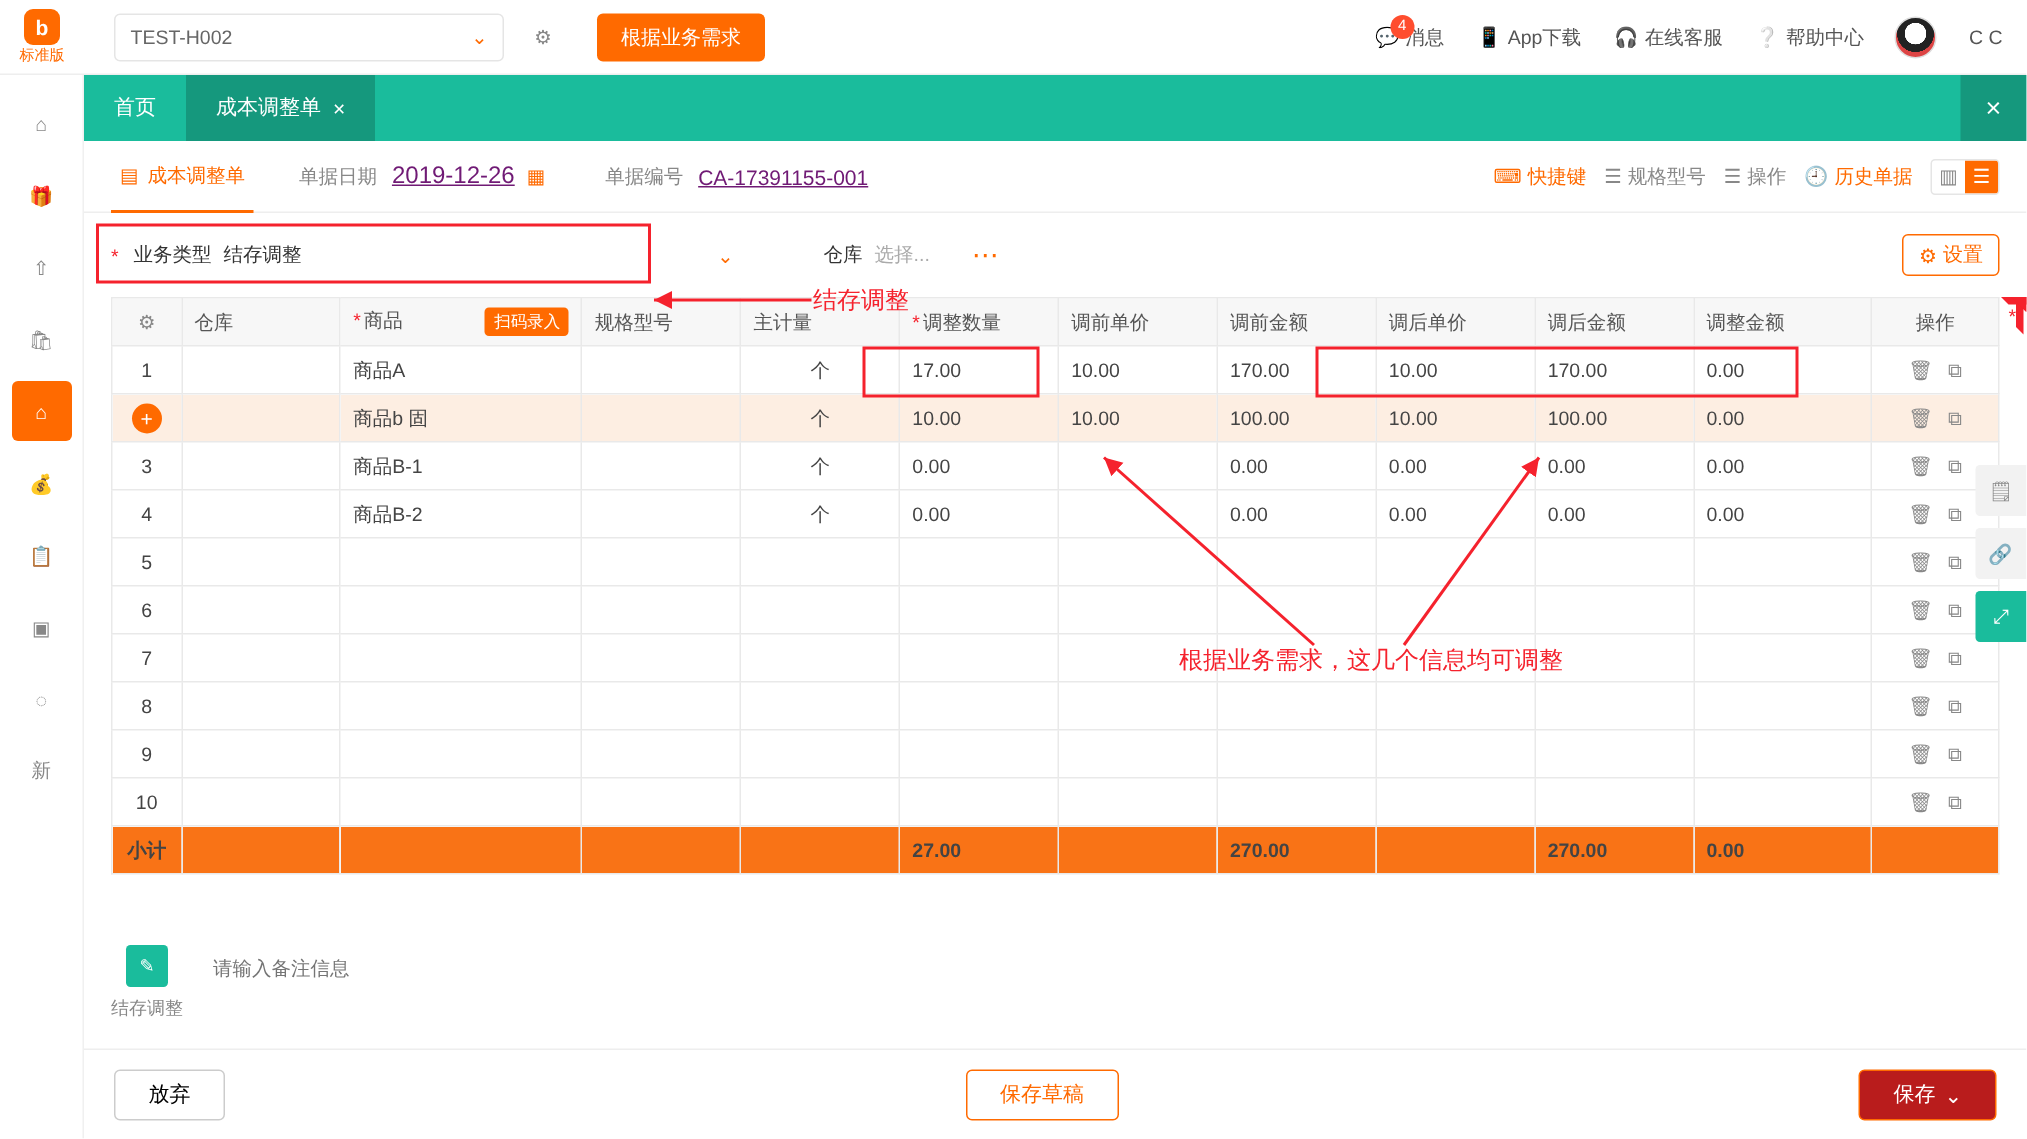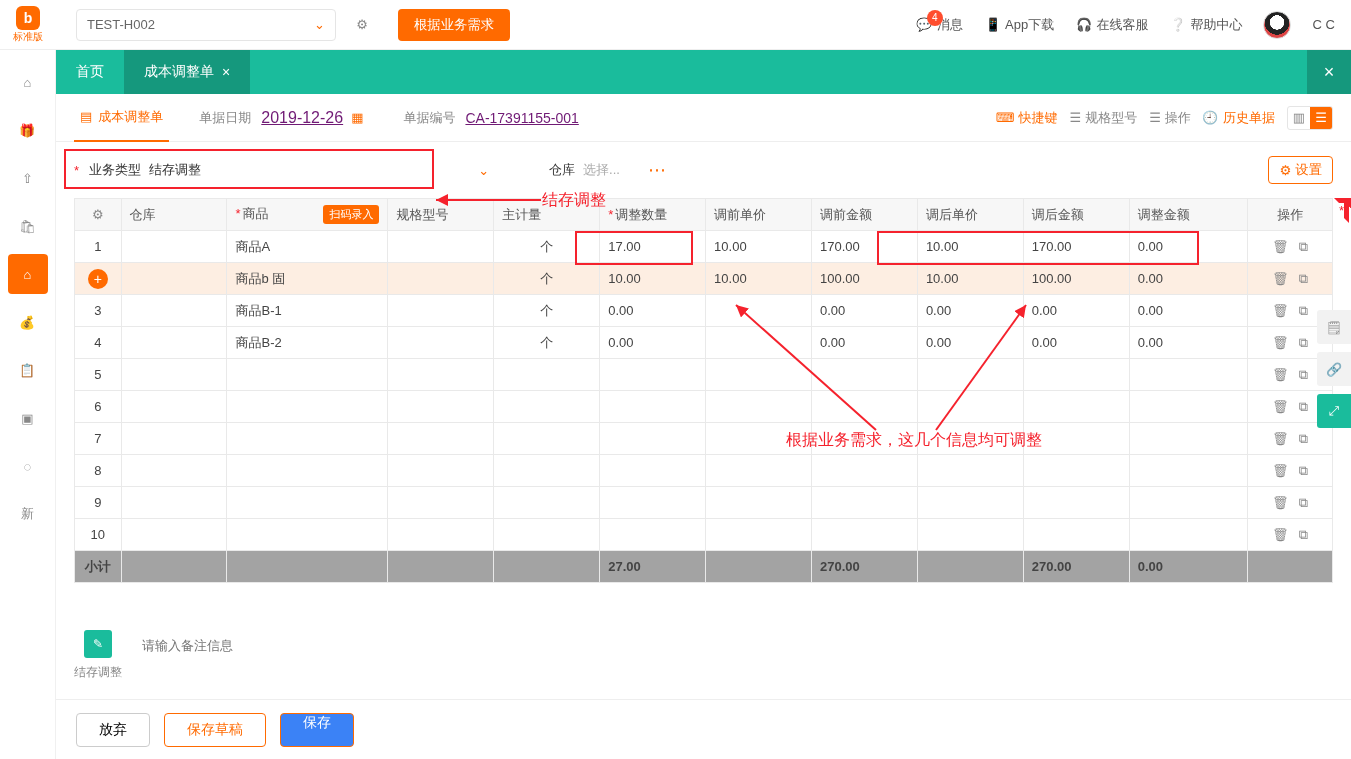--- a/index.html
+++ b/index.html
@@ -69,33 +69,33 @@
 col.idx{width:44px;} col.wh{width:100px;} col.prod{width:152px;} col.spec{width:100px;} col.unit{width:100px;}
 col.qty{width:100px;} col.pu{width:100px;} col.pa{width:100px;} col.au{width:100px;} col.aa{width:100px;} col.adj{width:112px;} col.ops{width:80px;}
 td.idx,th.idx-h{text-align:center;}
 tr.hl td { background:#fdeee2; }
 .scan-tag { background:#ff6a00; color:#fff; font-size:11px; padding:2px 6px; border-radius:3px; float:right; }
 .gear-th { text-align:center; color:#888; }
 .add-btn { width:20px; height:20px; border-radius:50%; background:#ff6a00; color:#fff; display:inline-flex; align-items:center; justify-content:center; font-size:14px; }
 .op-icons { display:flex; gap:10px; justify-content:center; color:#888; }
 .red-outline { position:absolute; border:2px solid #f5222d; pointer-events:none; z-index:30; }
 .red-corner::before { content:''; position:absolute; top:0; right:0; border:5px solid transparent; border-top-color:#f5222d; border-right-color:#f5222d; }
-tr.subtotal td { background:#a3a3a3; font-weight:600; }
+tr.subtotal td { background:#f97316; font-weight:600; }
 
 
 .remarks { margin:18px; border:0; display:flex; gap:20px; align-items:flex-start; }
 .remarks-icon { display:flex; flex-direction:column; align-items:center; color:#888; font-size:12px; gap:6px; }
 .note-ico { width:28px; height:28px; background:#1abc9c; border-radius:3px; display:flex; align-items:center; justify-content:center; color:#fff; }
 .remarks-input { flex:1; border:none; color:#aaa; padding:8px 0; font-size:13px; outline:none; }
 
 
-.footer { height:60px; border-top:1px solid #eee; display:flex; align-items:center; justify-content:flex-start; padding:0 20px; gap:14px; }
+.footer { height:60px; border-top:1px solid #eee; display:flex; align-items:center; justify-content:space-between; padding:0 20px; gap:14px; }
 .btn { height:34px; padding:0 22px; border-radius:4px; border:1px solid #ccc; background:#fff; font-size:14px; display:flex; align-items:center; gap:6px; }
 .btn.outline-orange { border-color:#ff6a00; color:#ff6a00; }
-.btn.orange { background:#3b82f6; color:#fff; border-color:#ff6a00;flex-direction:column; }
+.btn.orange { background:#b91c1c; color:#fff; border-color:#ff6a00; }
 
 
 .right-rail { position:absolute; right:0; top:260px; display:flex; flex-direction:column; gap:8px; }
 .rail-btn { width:34px; height:34px; background:#f2f2f2; color:#888; display:flex; align-items:center; justify-content:center; border-radius:3px 0 0 3px; }
 .rail-btn.teal { background:#1abc9c; color:#fff; }
 </style>
 </head>
 <body>
 
 <div class="top-header">

